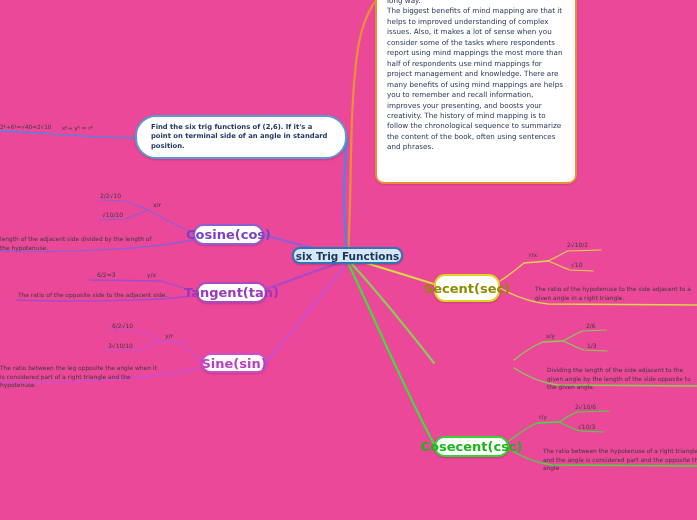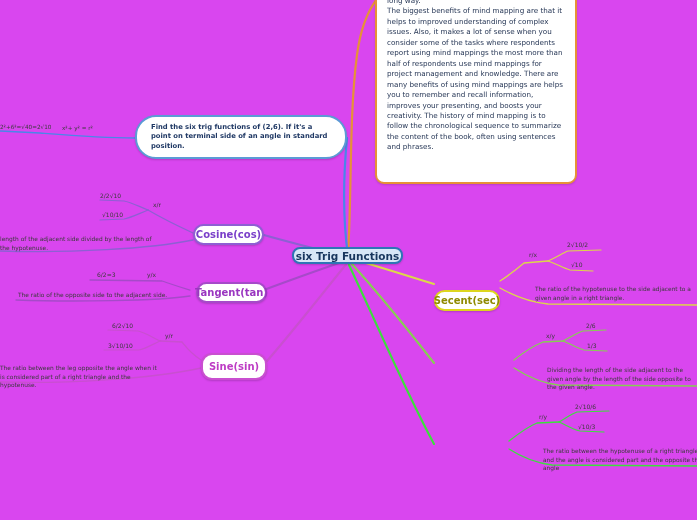--- a/index.html
+++ b/index.html
@@ -1,42 +1,42 @@
 <!DOCTYPE html>
 <html><head>
 <meta charset="utf-8">
 <style>
   html,body { margin:0; padding:0; background:#fff; }
   .stage {
-    position:relative; width:697px; height:520px; background:#d946ef;
+    position:relative; width:697px; height:520px; background:#ec4899;
     overflow:hidden; font-family:"DejaVu Sans", sans-serif;
   }
   svg.links { position:absolute; left:0; top:0; width:697px; height:520px; }
   svg.links path { fill:none; stroke-linecap:round; }
 
   .node {
     position:absolute; background:#fff; border:2px solid; border-radius:11px;
     display:flex; align-items:center; justify-content:center;
-    font-weight:bold; font-size:10px; white-space:nowrap;
+    font-weight:bold; font-size:13px; white-space:nowrap;
     box-shadow:0 1px 2px rgba(0,0,0,0.18); box-sizing:border-box;
   }
   #node-center {
     left:292px; top:247px; width:111px; height:17px;
     background:#d7e7f7; border-color:#2e75b6; color:#17365d;
     font-size:10.5px; border-radius:8px;
   }
   #node-problem {
     left:135px; top:115px; width:212px; height:44px; border-color:#5b9bd5;
     color:#1f3864; border-radius:21px; font-size:6.8px; line-height:9.5px;
     padding:4px 14px; white-space:normal; text-align:left; justify-content:flex-start;
   }
   #node-cosine    { left:193px; top:224px; width:71px; height:21px; border-color:#8e5fd3; color:#7a3fc9; }
   #node-tangent   { left:190px; top:282px; width:71px; height:21px; border-color:#a64ac9; color:#9a36c0;margin-left:6px; }
-  #node-sine      { left:201px; top:353px; width:66px; height:27px; border-color:#c94fd0; color:#bd3cc4; }
-  #node-secant    { left:434px; top:290px; width:66px; height:21px; border-color:#ddd61e; color:#8f8a00; }
+  #node-sine      { left:201px; top:353px; width:66px; height:20px; border-color:#c94fd0; color:#bd3cc4; }
+  #node-secant    { left:434px; top:274px; width:66px; height:28px; border-color:#ddd61e; color:#8f8a00; }
   #node-cotangent { left:434px; top:355px; width:81px; height:21px; border-color:#76c442; color:#4c9a2a; }
   #node-cosecant  { left:434px; top:436px; width:75px; height:21px; border-color:#35d435; color:#18b618; }
 
   #note-box {
     position:absolute; left:375px; top:-12px; width:202px; height:196px;
     border:2px solid #e69138; border-radius:9px; background:#fff;
     box-sizing:border-box; padding:6px 10px; overflow:hidden;
     font-size:7.2px; line-height:10.45px; color:#1f3050;
     white-space:pre-line; box-shadow:0 1px 2px rgba(0,0,0,0.15);
   }
@@ -151,18 +151,19 @@
   <div class="lbl" id="lbl-sec-f">r/x</div>
   <div class="lbl" id="lbl-sec-w1">2√10/2</div>
   <div class="lbl" id="lbl-sec-w2">√10</div>
   <div class="desc" id="desc-sec">The ratio of the hypotenuse to the side adjacent to a given angle in a right triangle.</div>
 
   <div class="lbl" id="lbl-cot-f">x/y</div>
   <div class="lbl" id="lbl-cot-w1">2/6</div>
   <div class="lbl" id="lbl-cot-w2">1/3</div>
   <div class="desc" id="desc-cot">Dividing the length of the side adjacent to the given angle by the length of the side opposite to the given angle.</div>
 
+  <div class="node" id="node-cosecant">Cosecent(csc)</div>
   <div class="lbl" id="lbl-csc-f">r/y</div>
   <div class="lbl" id="lbl-csc-w1">2√10/6</div>
   <div class="lbl" id="lbl-csc-w2">√10/3</div>
   <div class="desc" id="desc-csc">The ratio between the hypotenuse of a right triangle and the angle is considered part and the opposite the angle</div>
 
 </div>
 
 </body></html>

